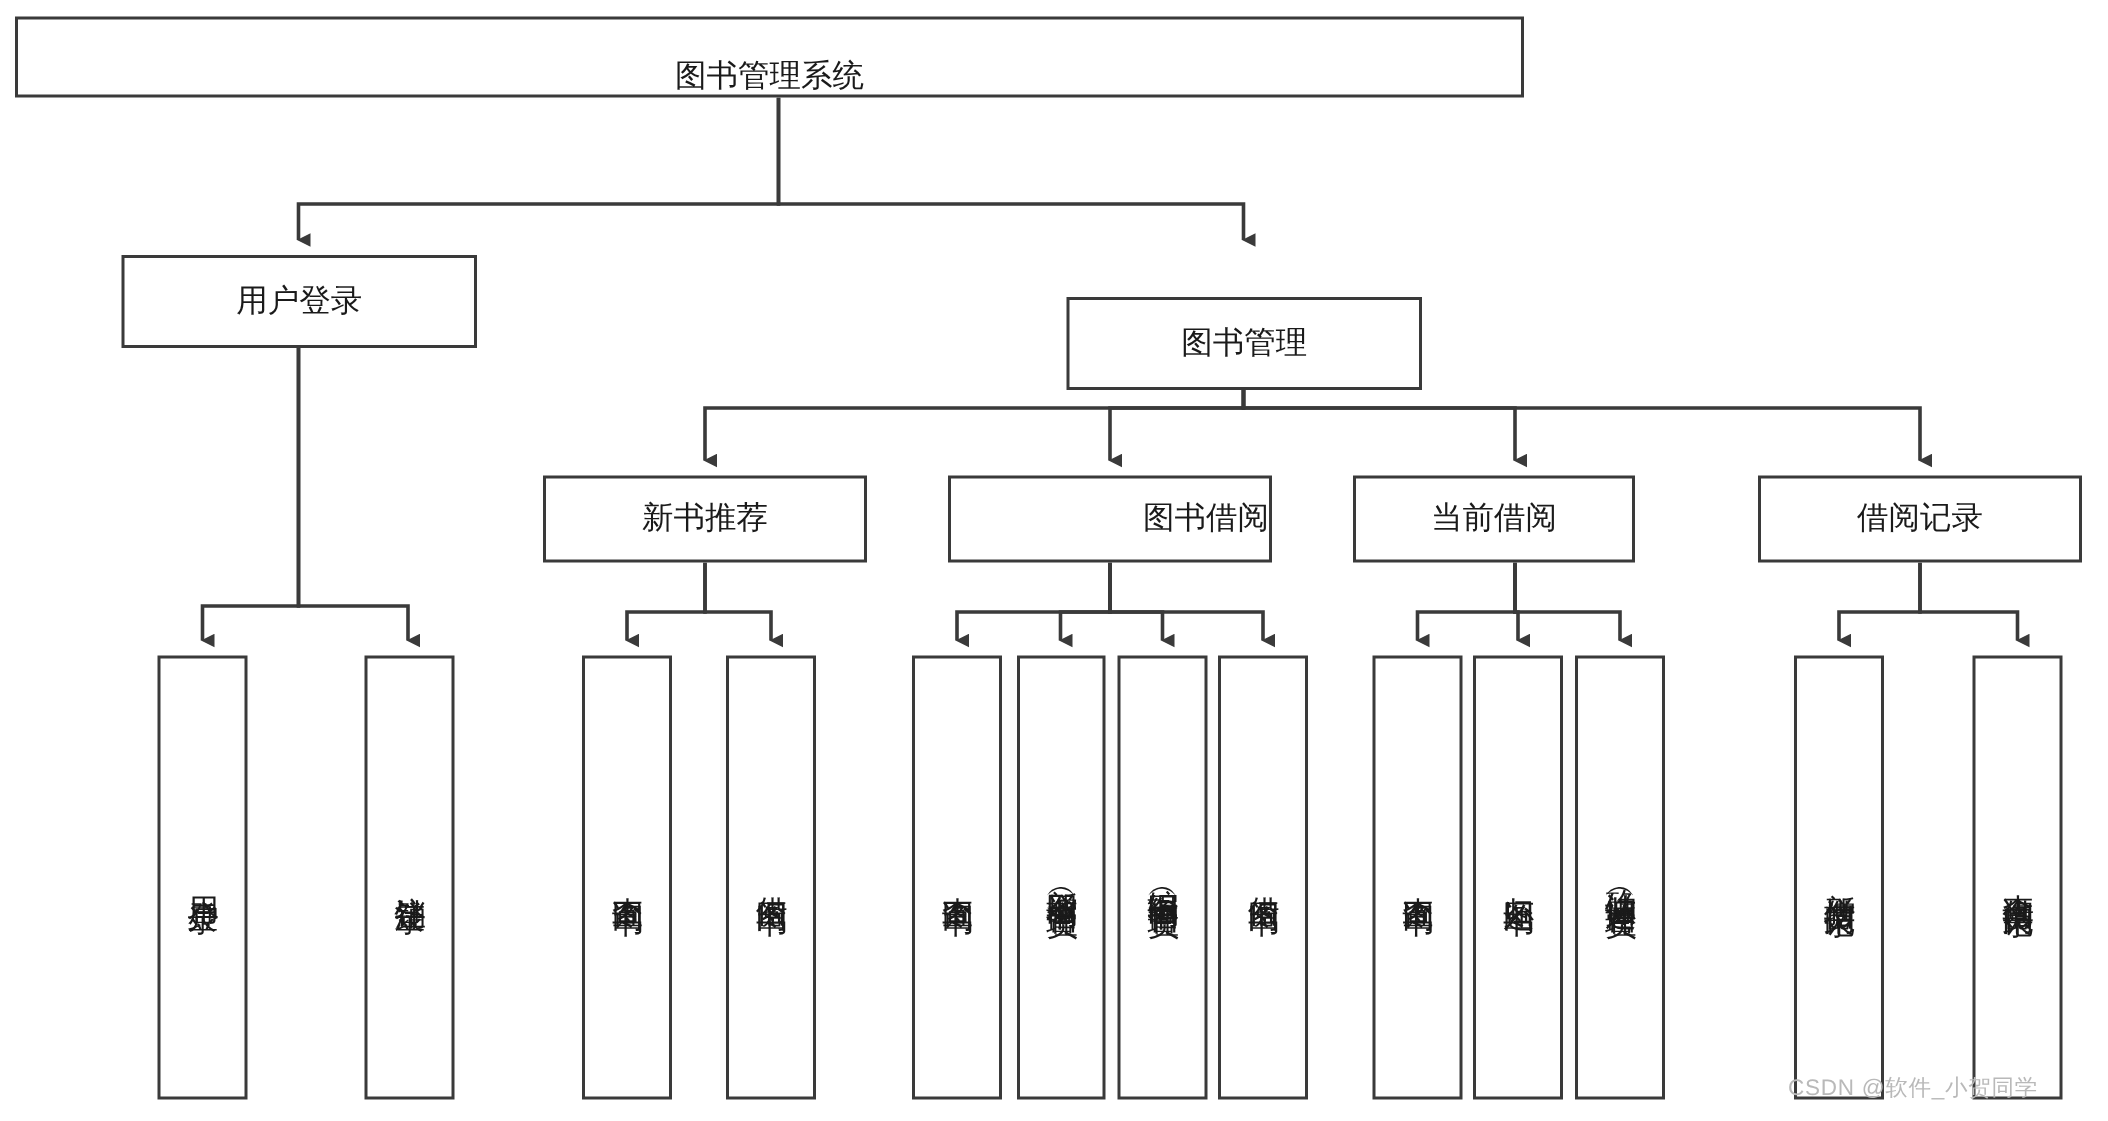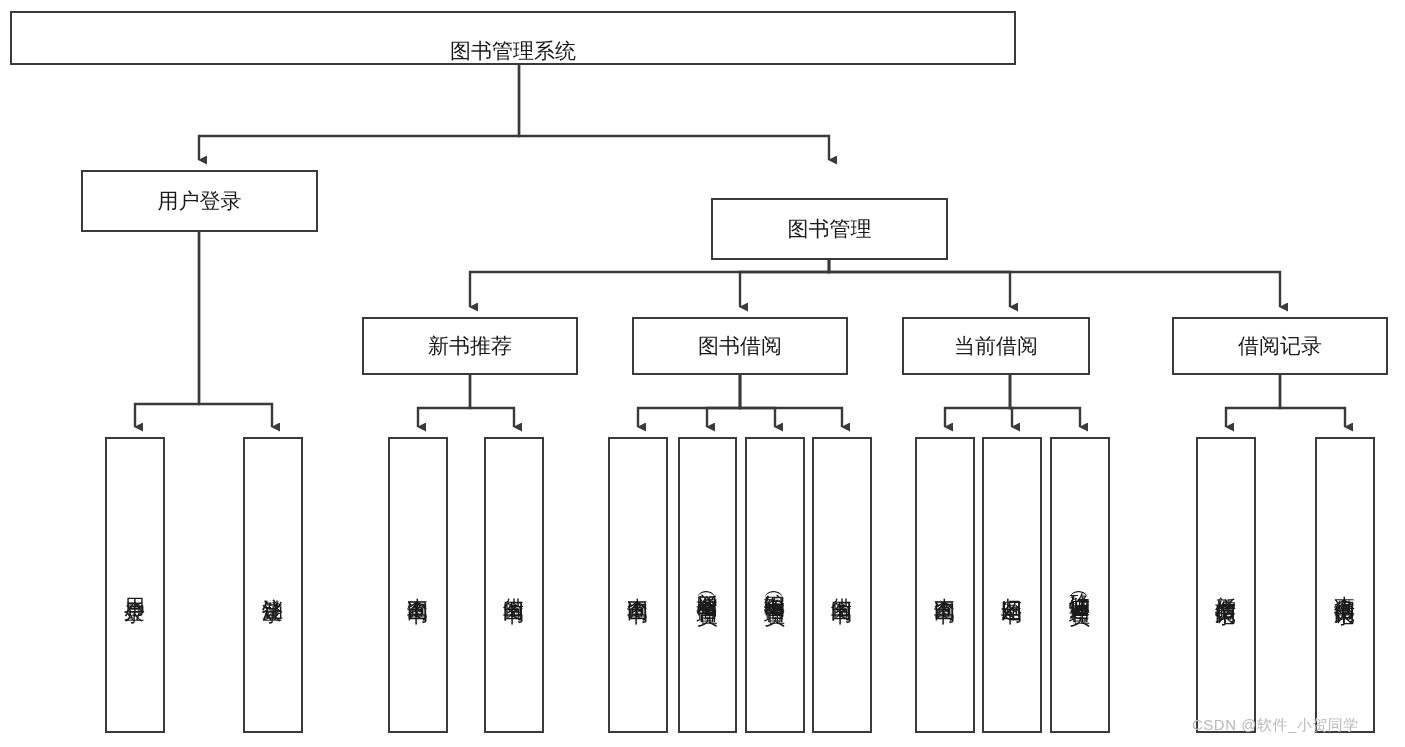--- a/index.html
+++ b/index.html
@@ -101,21 +101,21 @@
       </div>
       <div class="node horiz" style="left: 81px; top: 170px; width: 237px; height: 62px;">
         <span class="label">用户登录</span>
       </div>
       <div class="node horiz" style="left: 711px; top: 170px; width: 237px; height: 62px; margin-top: 28px;">
         <span class="label">图书管理</span>
       </div>
       <div class="node horiz" style="left: 362px; top: 317px; width: 216px; height: 58px;">
         <span class="label">新书推荐</span>
       </div>
-      <div class="node horiz" style="left: 632px; top: 317px; width: 216px; height: 58px;">
+      <div class="node horiz" style="left: 632px; top: 317px; width: 216px; height: 58px; justify-content: flex-end;">
         <span class="label">图书借阅</span>
       </div>
       <div class="node horiz" style="left: 902px; top: 317px; width: 188px; height: 58px;">
         <span class="label">当前借阅</span>
       </div>
       <div class="node horiz" style="left: 1172px; top: 317px; width: 216px; height: 58px; align-items: center;">
         <span class="label">借阅记录</span>
       </div>
       <div class="node vert" style="left: 105px; top: 437px; width: 60px; height: 296px;">
         <span class="label">用户登录</span>

